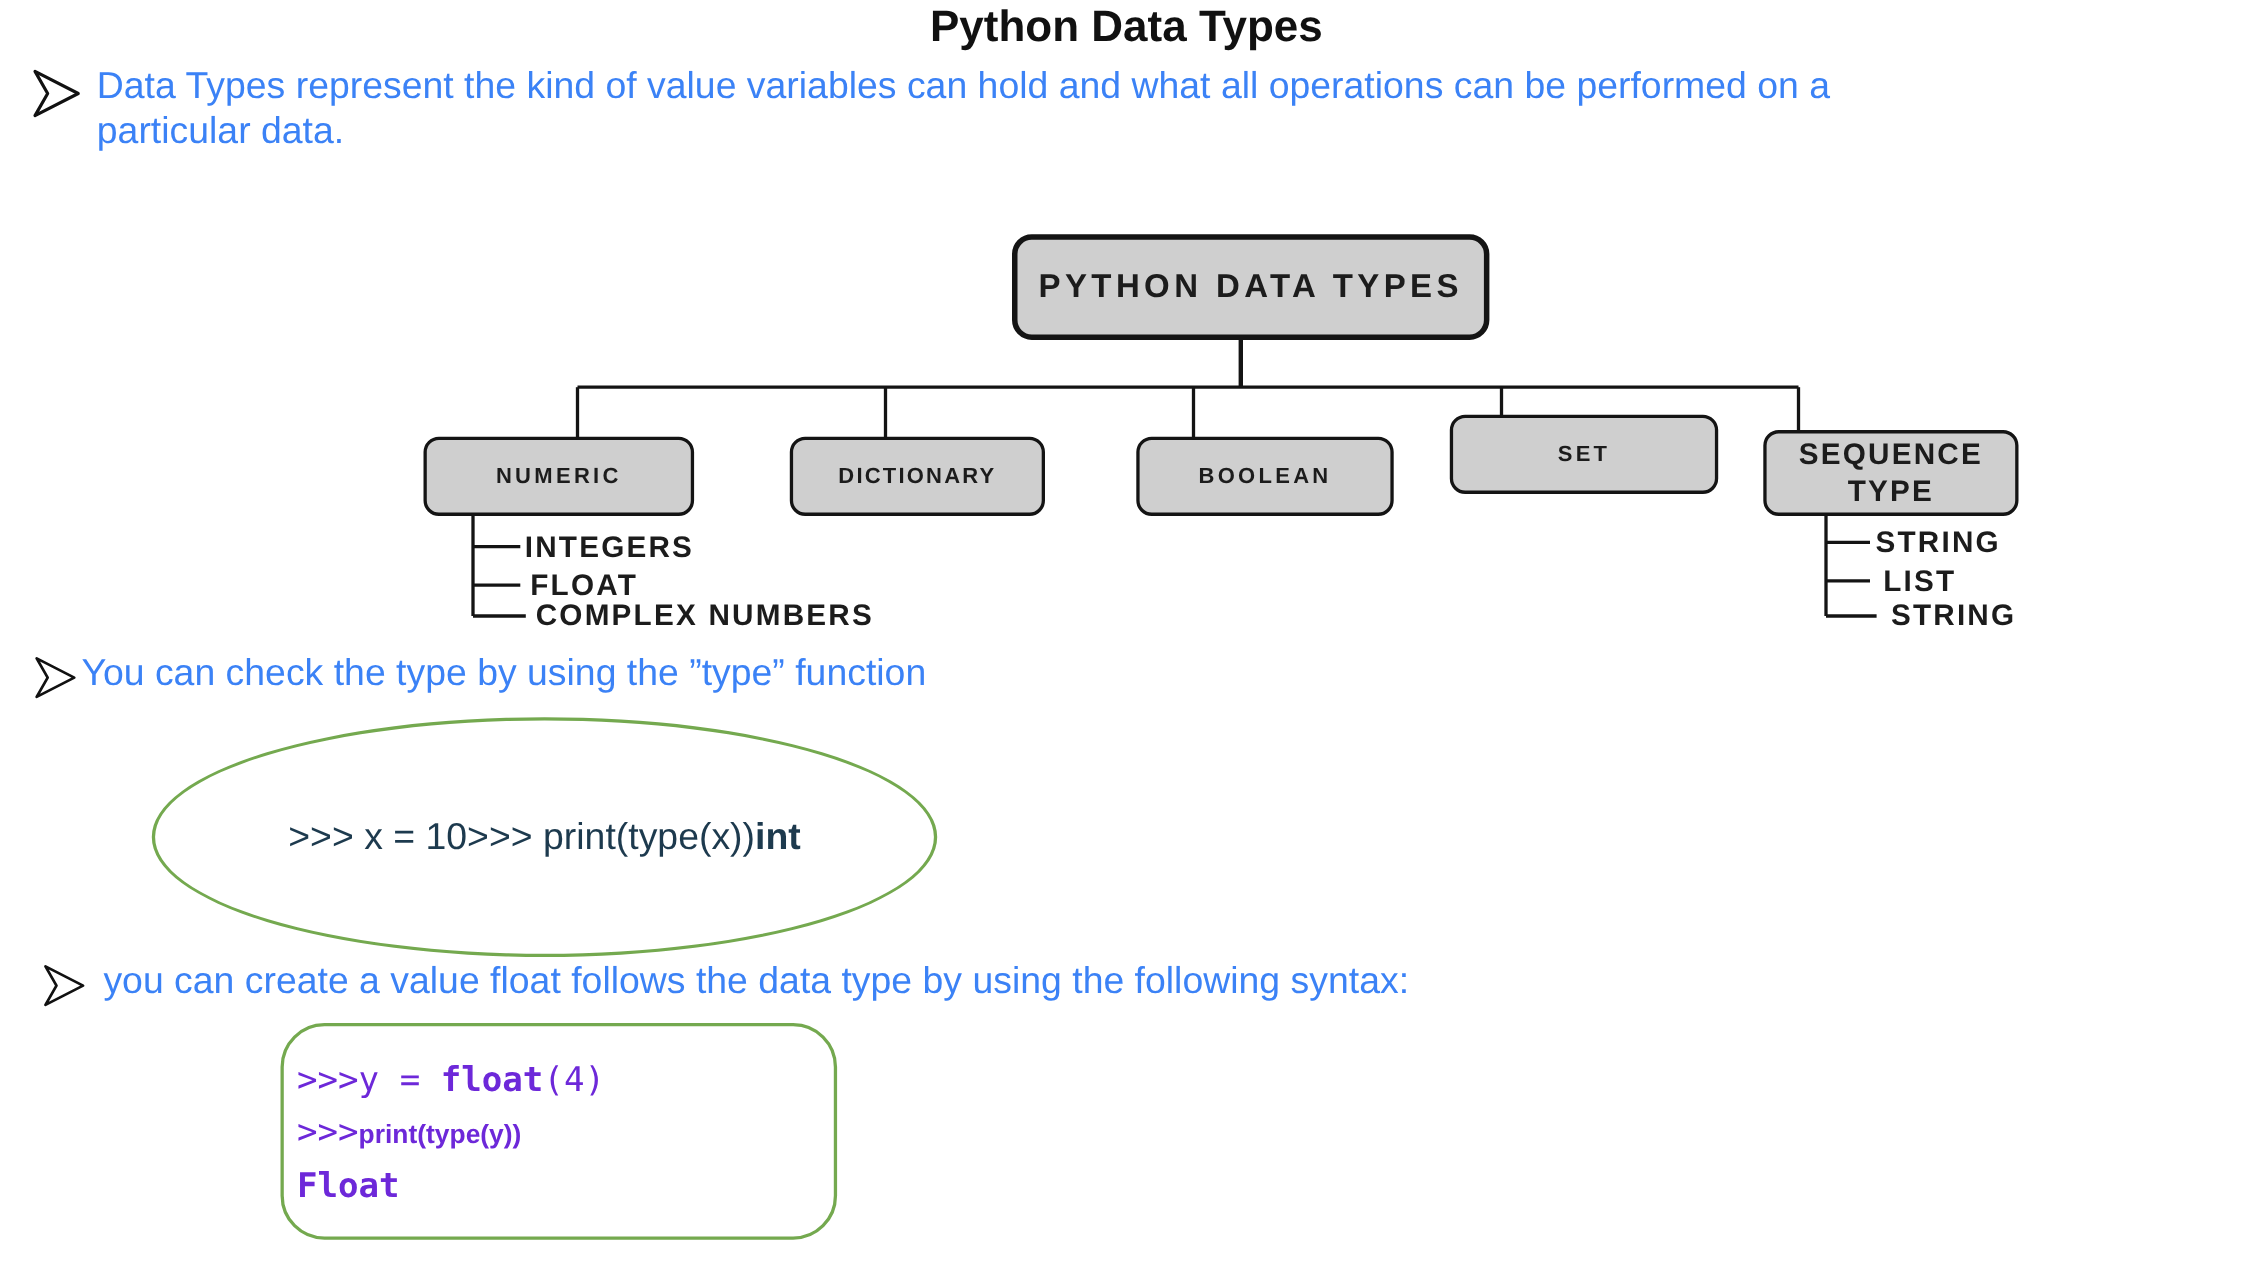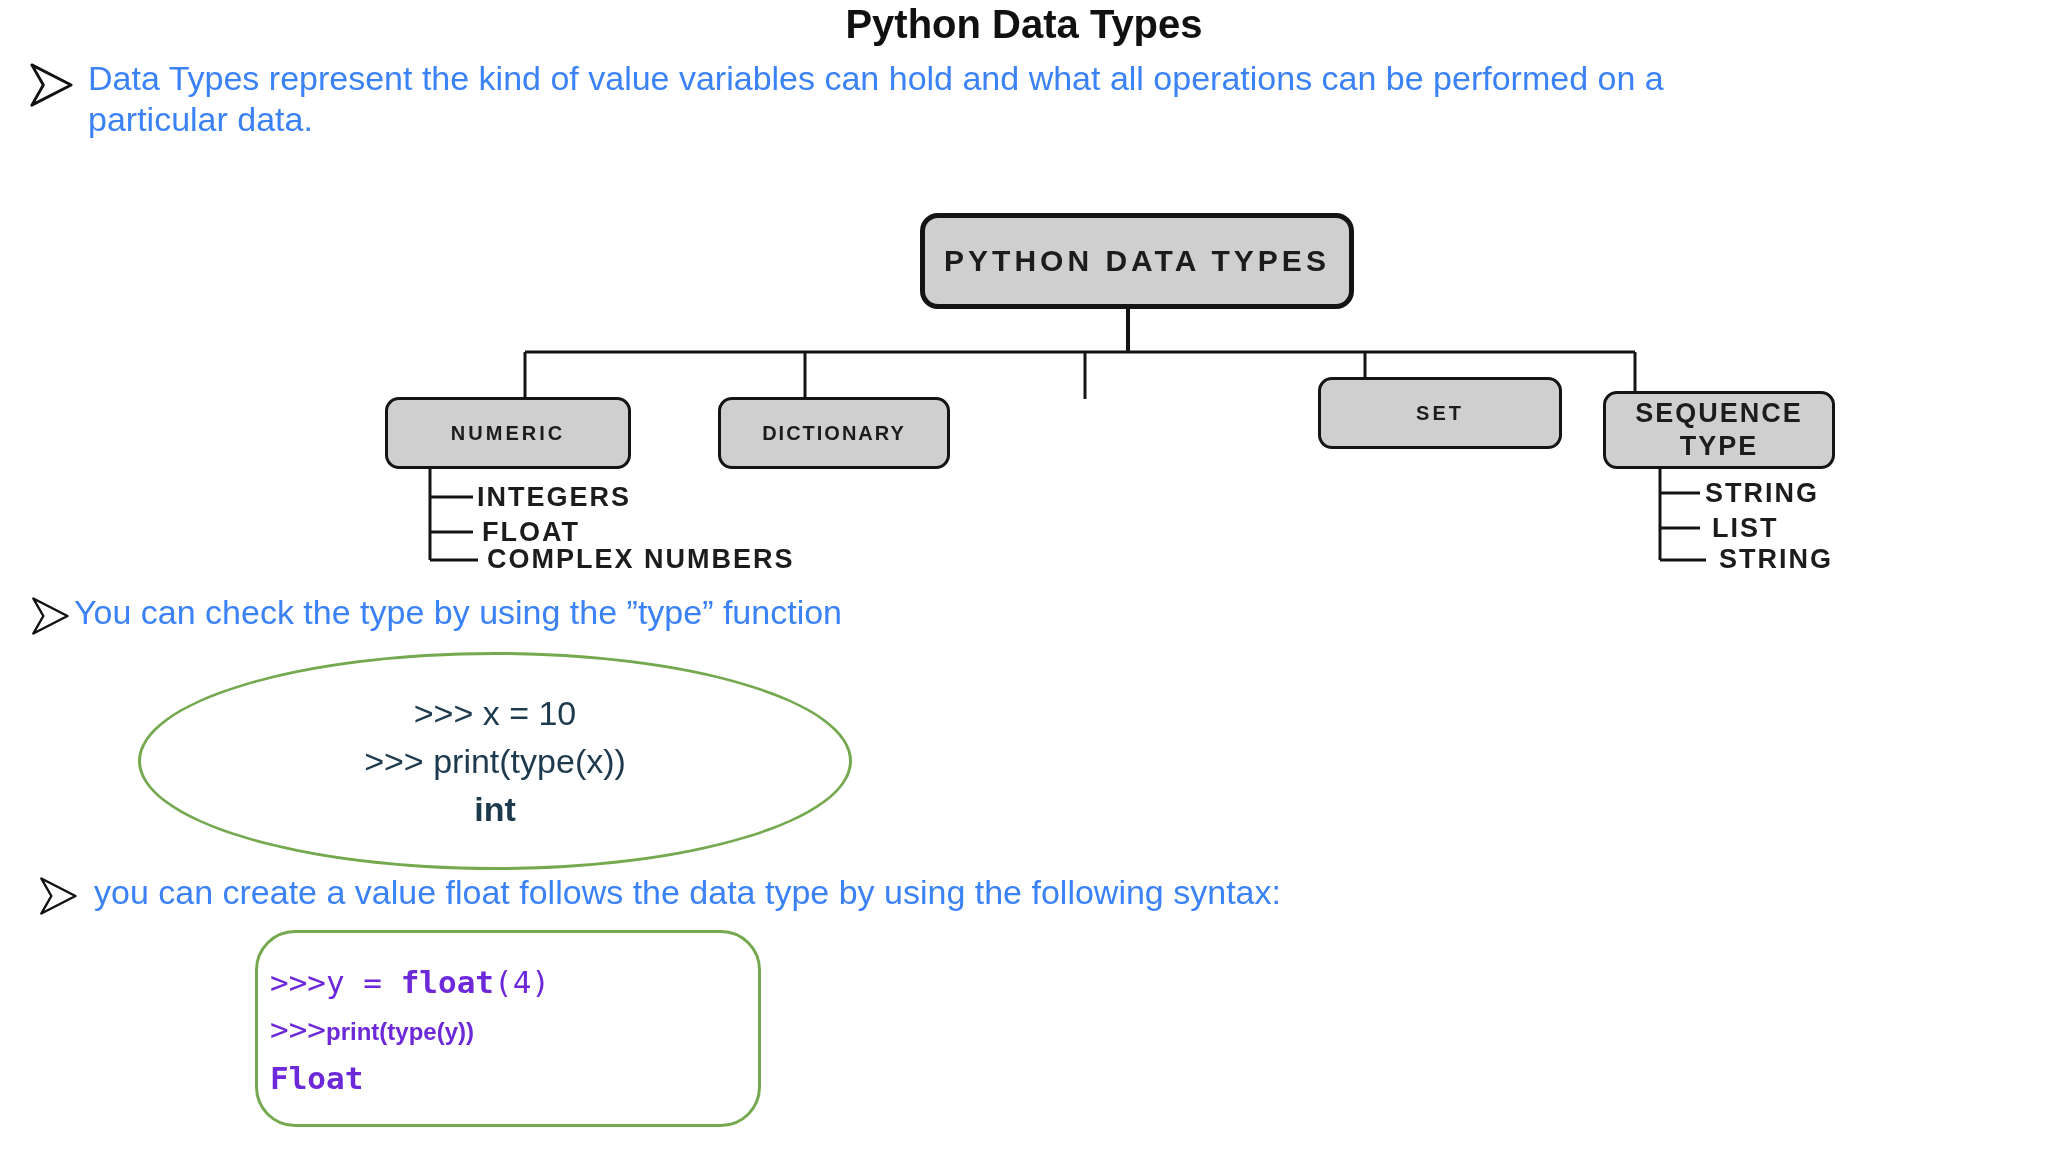--- a/index.html
+++ b/index.html
@@ -41,21 +41,21 @@
   .leaf.stringleaf{left:1705px;top:478px;}
   .leaf.listleaf{left:1712px;top:513px;}
   .leaf.tupleleaf{left:1719px;top:544px;}
   .connectors{position:absolute;left:0;top:0;pointer-events:none;}
   .connectors line{stroke:var(--node-border,#141414);stroke-width:3;}
   .connectors line.stem{stroke-width:4;}
   
   .code-ellipse{
     position:absolute;left:138px;top:652px;width:708px;height:212px;
     border:3px solid var(--accent-green,#74a94f);border-radius:50%;
-    display:flex;flex-direction:column;align-items:center;justify-content:center;
+    display:flex;align-items:center;justify-content:center;
     font-size:34px;line-height:48px;color:var(--code-text-navy,#1d3a4e);
   }
   .code-ellipse .result{font-weight:bold;}
   
   .code-box{
     position:absolute;left:255px;top:930px;width:506px;height:197px;box-sizing:border-box;
     border:3px solid var(--accent-green,#74a94f);border-radius:40px;
     padding:26px 0 0 12px;
     font-family:"DejaVu Sans Mono","Liberation Mono",monospace;
     font-size:31px;line-height:47px;color:#6d28d9;
@@ -92,20 +92,21 @@
     <line x1="430" y1="560" x2="478" y2="560"></line>
     <line x1="1660" y1="467" x2="1660" y2="560"></line>
     <line x1="1660" y1="493" x2="1700" y2="493"></line>
     <line x1="1660" y1="528" x2="1700" y2="528"></line>
     <line x1="1660" y1="560" x2="1706" y2="560"></line>
   </svg>
 
   <div class="node root">PYTHON DATA TYPES</div>
   <div class="node numeric">NUMERIC</div>
   <div class="node dictionary">DICTIONARY</div>
+  <div class="node boolean">BOOLEAN</div>
   <div class="node set">SET</div>
   <div class="node sequence">SEQUENCE TYPE</div>
 
   <div class="leaf integers">INTEGERS</div>
   <div class="leaf floatleaf">FLOAT</div>
   <div class="leaf complex">COMPLEX NUMBERS</div>
   <div class="leaf stringleaf">STRING</div>
   <div class="leaf listleaf">LIST</div>
   <div class="leaf tupleleaf">STRING</div>
 

